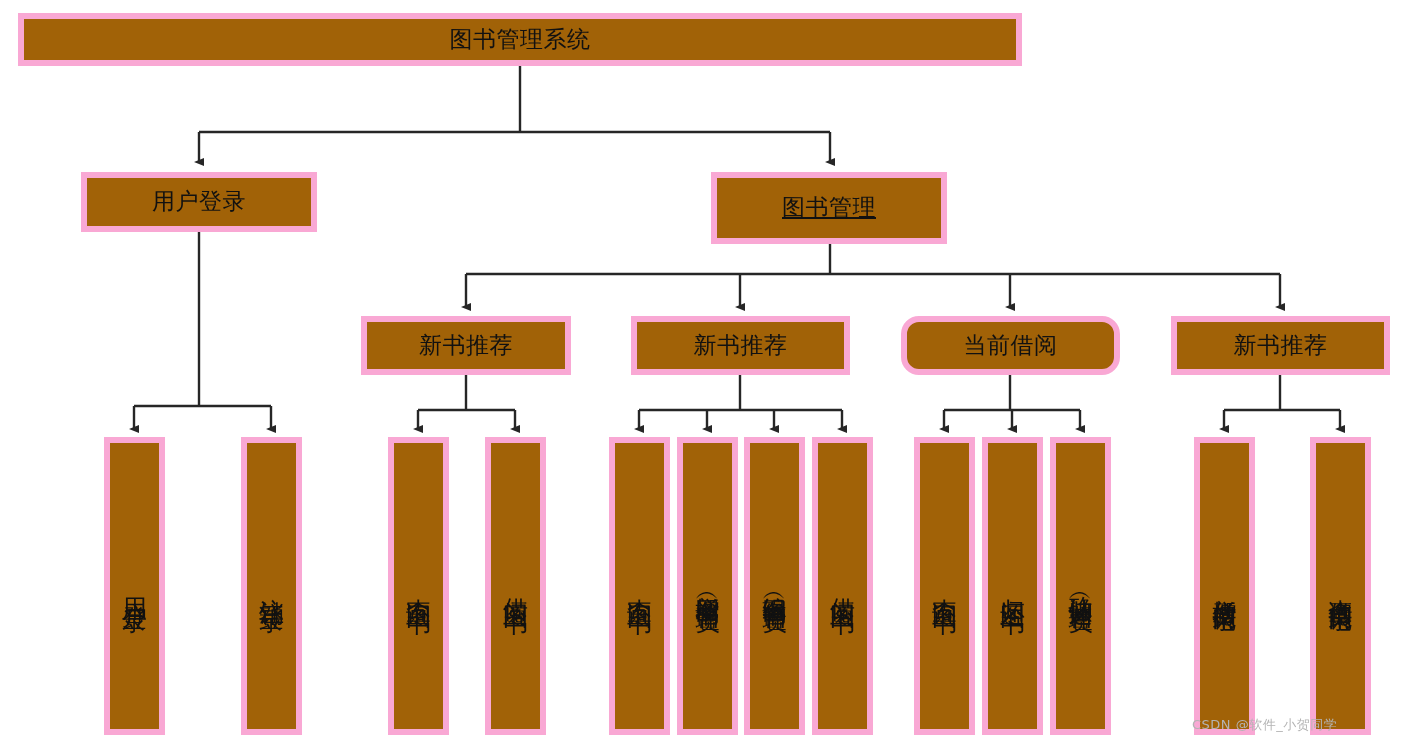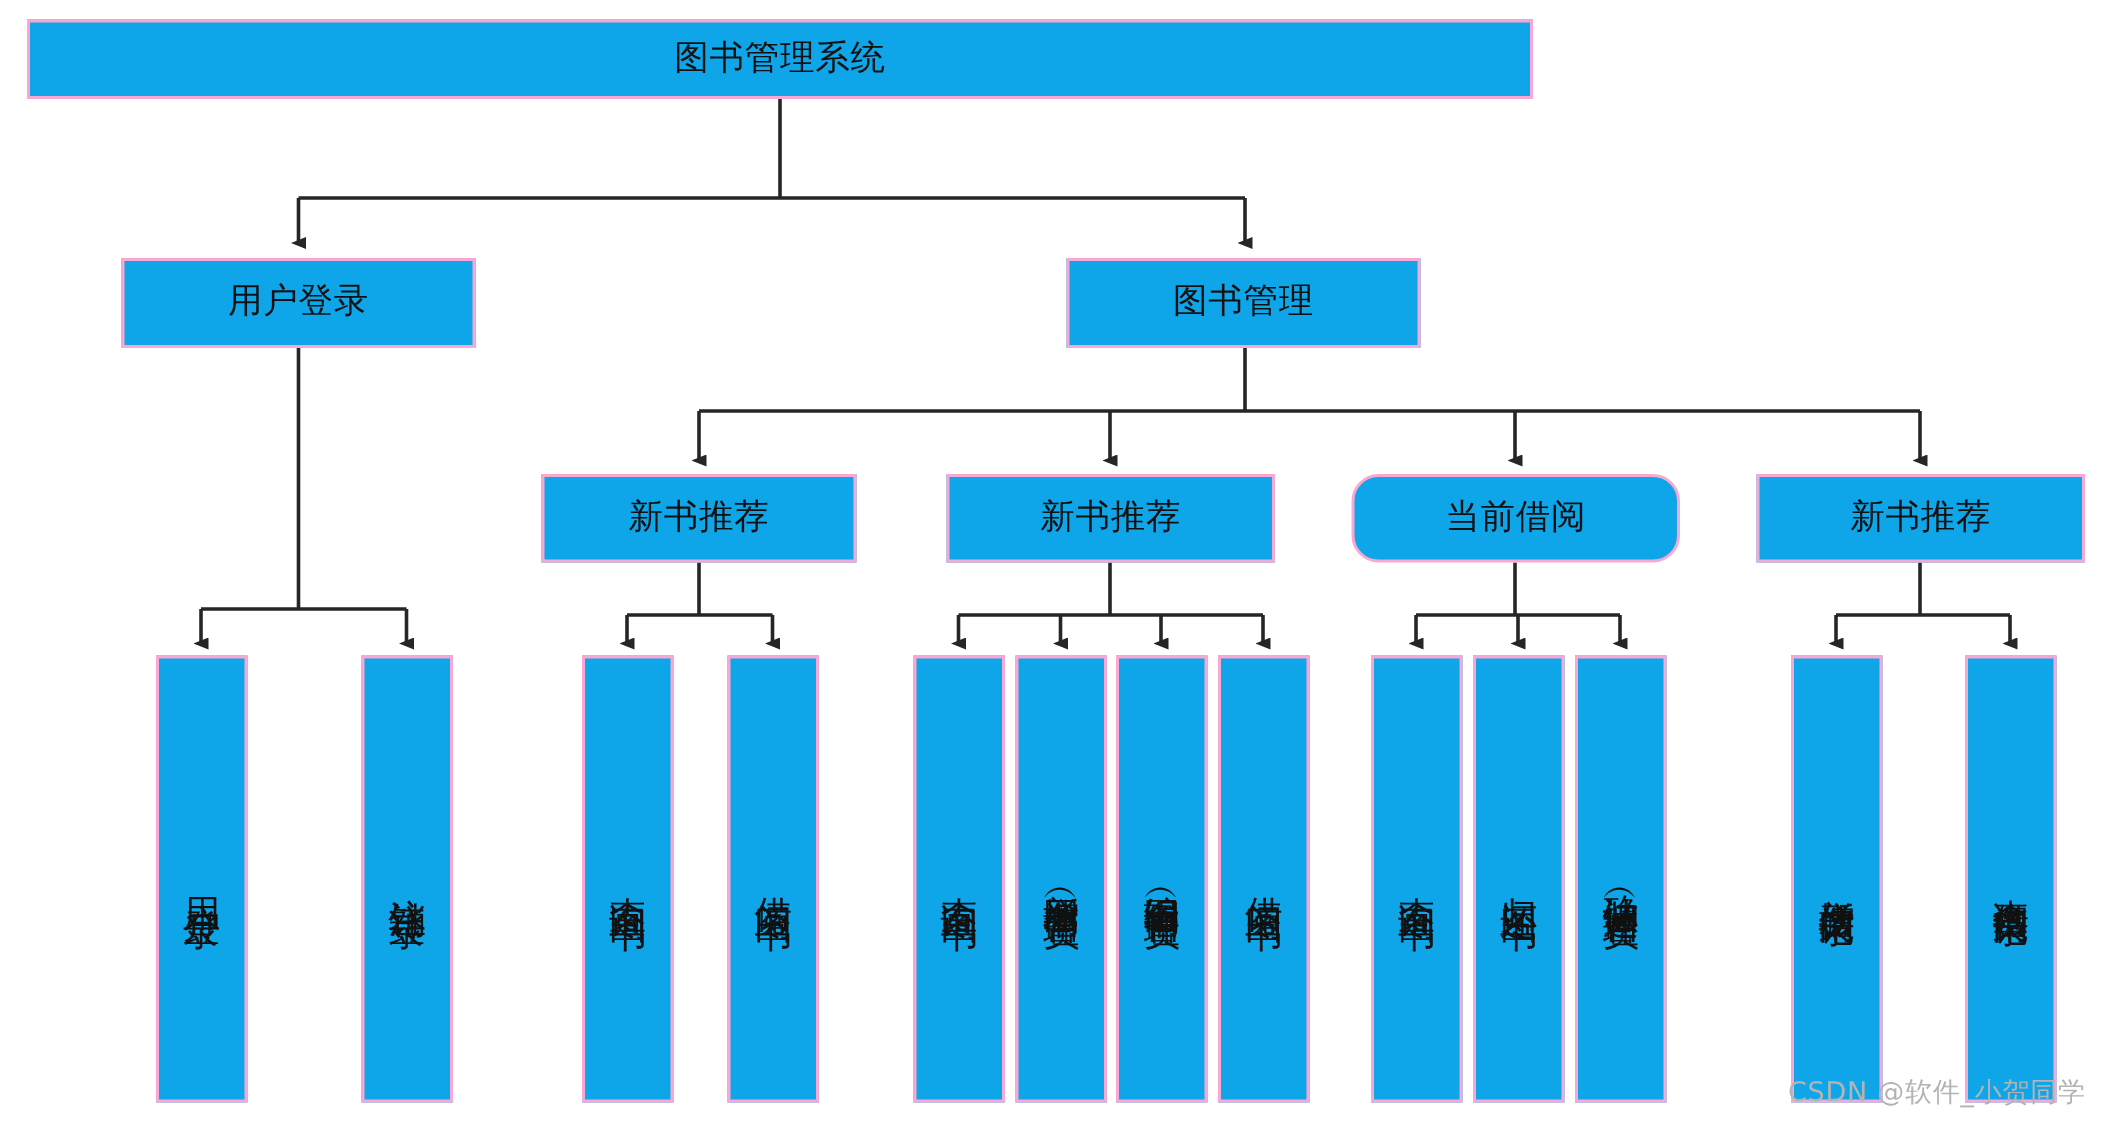--- a/index.html
+++ b/index.html
@@ -22,22 +22,22 @@
     position: absolute;
     left: 0;
     top: 0;
     width: 1405px;
     height: 747px;
     pointer-events: none;
   }
   .node {
     position: absolute;
     box-sizing: border-box;
-    background: #0ea5e9;
-    border: 2px solid #f9a8d4;
+    background: #a16207;
+    border: 6px solid #f9a8d4;
     display: flex;
     align-items: center;
     justify-content: center;
     color: #111111;
   }
   .node .label {
     text-align: center;
     line-height: 1.18;
     color: #111111;
     letter-spacing: 0.5px;
@@ -63,21 +63,21 @@
     letter-spacing: 4px;
     white-space: nowrap;
     -webkit-writing-mode: vertical-rl;
   }
   .node.vert.small .label {
     font-size: 24px;
     letter-spacing: 2px;
   }
   .watermark {
     position: absolute;
-    font-size: 18px;
+    font-size: 13px;
     color: #b4b4b4;
     white-space: nowrap;
     letter-spacing: 0.5px;
     font-family: "DejaVu Sans", "Liberation Sans", sans-serif;
   }
 </style>
 </head>
 <body>
 
 <div id="canvas">
@@ -132,21 +132,21 @@
     </g>
   </svg>
 
   <div class="node horiz root" style="left:18px; top:13px; width:1004px; height:53px;">
     <span class="label">图书管理系统</span>
   </div>
 
   <div class="node horiz" style="left:81px; top:172px; width:236px; height:60px;">
     <span class="label">用户登录</span>
   </div>
-  <div class="node horiz" style="left:711px; top:172px; width:236px; height:60px;">
+  <div class="node horiz" style="left:711px; top:172px; width:236px; height:72px;text-decoration:underline;">
     <span class="label">图书管理</span>
   </div>
 
   <div class="node horiz" style="left:361px; top:316px; width:210px; height:59px;justify-content:center;">
     <span class="label">新书推荐</span>
   </div>
   <div class="node horiz" style="left:631px; top:316px; width:219px; height:59px;">
     <span class="label">新书推荐</span>
   </div>
   <div class="node horiz" style="left:901px; top:316px; width:219px; height:59px;border-radius:18px;">

